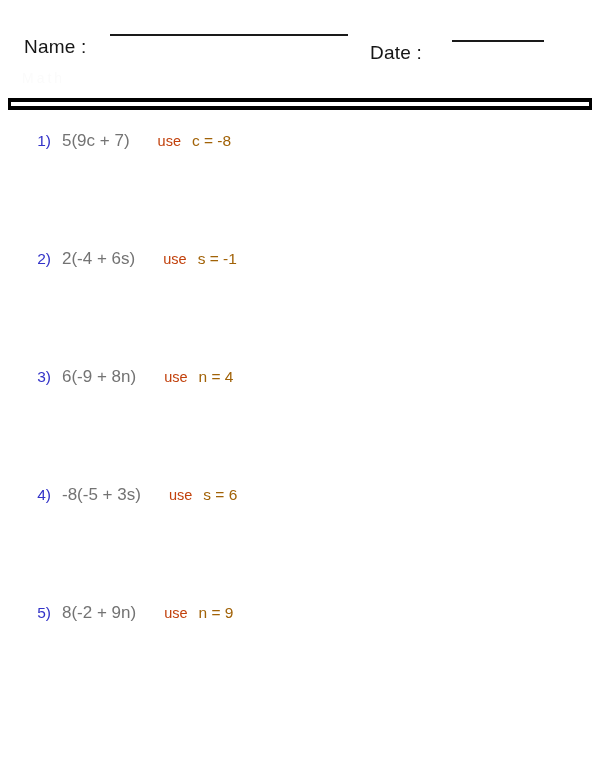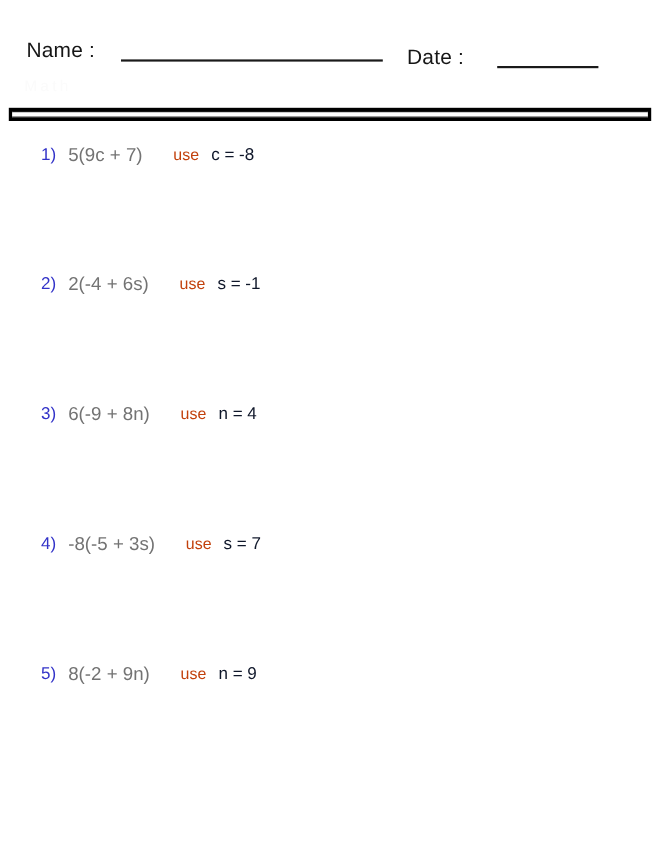--- a/index.html
+++ b/index.html
@@ -28,21 +28,21 @@
     position: absolute;
     left: 0;
     top: 36px;
     width: 600px;
     height: 40px;
   }
 
   .field {
     position: absolute;
     display: flex;
-    align-items: flex-end;
+    align-items: flex-start;
     white-space: nowrap;
   }
 
   .field-name { left: 24px; top: 0; }
   .field-date { left: 370px; top: 6px; }
 
   .field-label {
     font-size: 19px;
     letter-spacing: 0.2px;
     color: #161616;
@@ -141,21 +141,21 @@
     font-size: 14.5px;
     line-height: 20px;
     color: #c2410c;
     margin-left: 28px;
     flex: 0 0 auto;
   }
 
   .prob-sub {
     font-size: 15.5px;
     line-height: 20px;
-    color: #0f172a;
+    color: #a16207;
     margin-left: 11px;
     flex: 0 0 auto;
   }
 </style>
 </head>
 <body>
 
 <div class="page">
 
   <div class="header">
@@ -223,21 +223,21 @@
         
         
       </div>
     </div>
 
     <div class="prob-row">
       <div class="prob-cell left">
         <span class="prob-num">4)</span>
         <span class="prob-expr">-8(-5 + 3s)</span>
         <span class="prob-use">use</span>
-        <span class="prob-sub">s = 7</span>
+        <span class="prob-sub">s = 6</span>
       </div>
       <div class="prob-cell right">
         
         
         
         
       </div>
     </div>
 
     <div class="prob-row">

